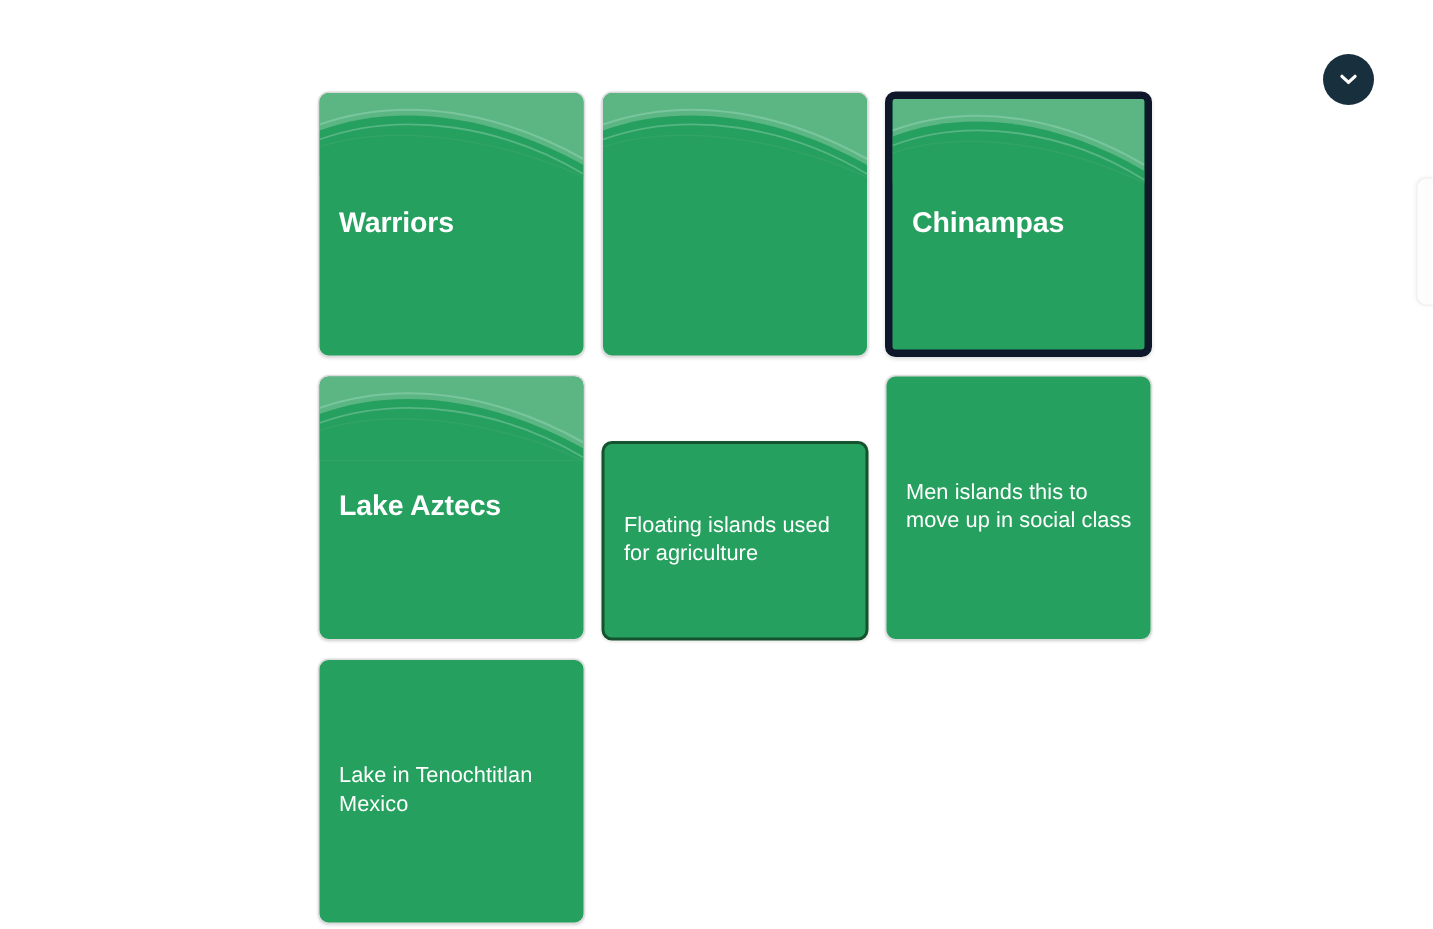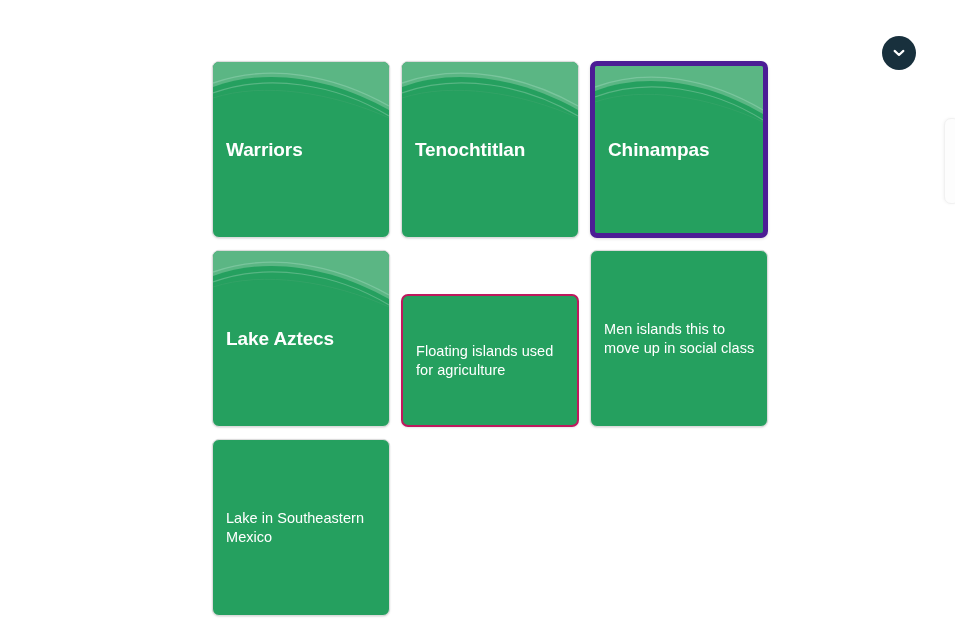--- a/index.html
+++ b/index.html
@@ -77,28 +77,28 @@
 
   .card.empty {
     background: transparent;
     border: none;
     box-shadow: none;
     cursor: default;
   }
 
   
   .card.outlined {
-    border: 2px solid #be185d;
+    border: 2px solid #14532d;
     box-shadow: 0 1px 2px rgba(0,0,0,0.10);
     margin-top: 44px;
   }
 
   
   .card.selected {
-    border: 5px solid #4c1d95;
+    border: 5px solid #0f172a;
     box-shadow: 0 1px 3px rgba(0,0,0,0.14);
     text-decoration: underline;
   }
 
   
   .wave {
     position: absolute;
     left: 0;
     top: 0;
     width: 100%;
@@ -167,21 +167,20 @@
     <div class="card">
       <div class="wave">
         <svg viewBox="0 0 178 56" preserveAspectRatio="none">
           <rect x="0" y="0" width="178" height="56" fill="#5bb684"></rect>
           <path d="M0,25 C55,5 120,16 178,48 L178,56 L0,56 Z" fill="#25a05f"></path>
           <path d="M0,21 C58,1 122,13 178,44" fill="none" stroke="#7fc8a1" stroke-width="1.4" opacity="0.85"></path>
           <path d="M0,31 C56,11 124,22 178,54" fill="none" stroke="#79c39b" stroke-width="1.2" opacity="0.6"></path>
           <path d="M0,36 C50,20 120,30 178,56" fill="none" stroke="#4aa873" stroke-width="1" opacity="0.35"></path>
         </svg>
       </div>
-      <div class="card-text term">Tenochtitlan</div>
     </div>
 
     <div class="card selected">
       <div class="wave">
         <svg viewBox="0 0 178 56" preserveAspectRatio="none">
           <rect x="0" y="0" width="178" height="56" fill="#5bb684"></rect>
           <path d="M0,25 C55,5 120,16 178,48 L178,56 L0,56 Z" fill="#25a05f"></path>
           <path d="M0,21 C58,1 122,13 178,44" fill="none" stroke="#7fc8a1" stroke-width="1.4" opacity="0.85"></path>
           <path d="M0,31 C56,11 124,22 178,54" fill="none" stroke="#79c39b" stroke-width="1.2" opacity="0.6"></path>
           <path d="M0,36 C50,20 120,30 178,56" fill="none" stroke="#4aa873" stroke-width="1" opacity="0.35"></path>
@@ -206,19 +205,19 @@
     <div class="card outlined">
       <div class="card-text definition">Floating islands used for agriculture</div>
     </div>
 
 
     <div class="card">
       <div class="card-text definition">Men islands this to move up in social class</div>
     </div>
 
     <div class="card">
-      <div class="card-text definition">Lake in Southeastern Mexico</div>
+      <div class="card-text definition">Lake in Tenochtitlan Mexico</div>
     </div>
 
     <div class="card empty"></div>
 
   </div>
 </div>
 
 </body></html>

